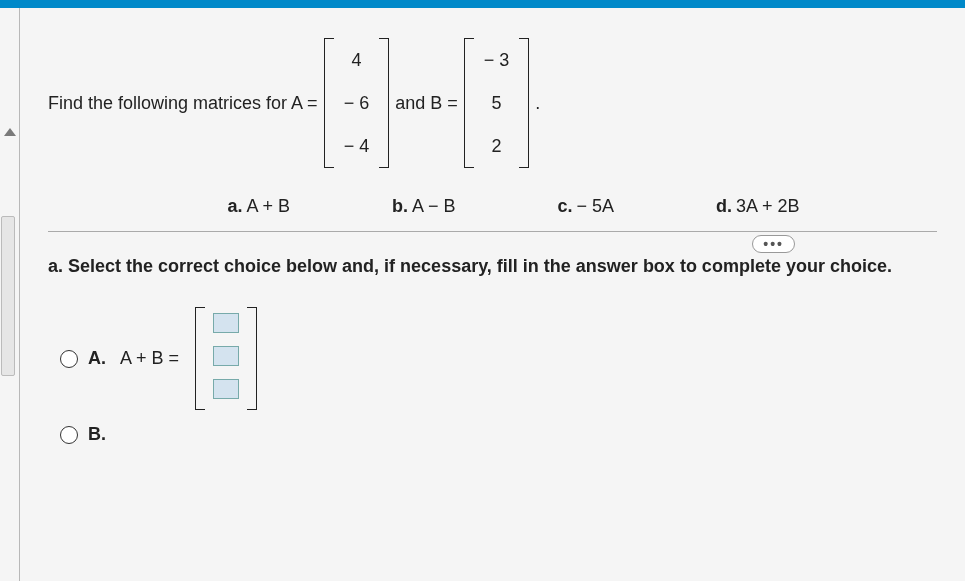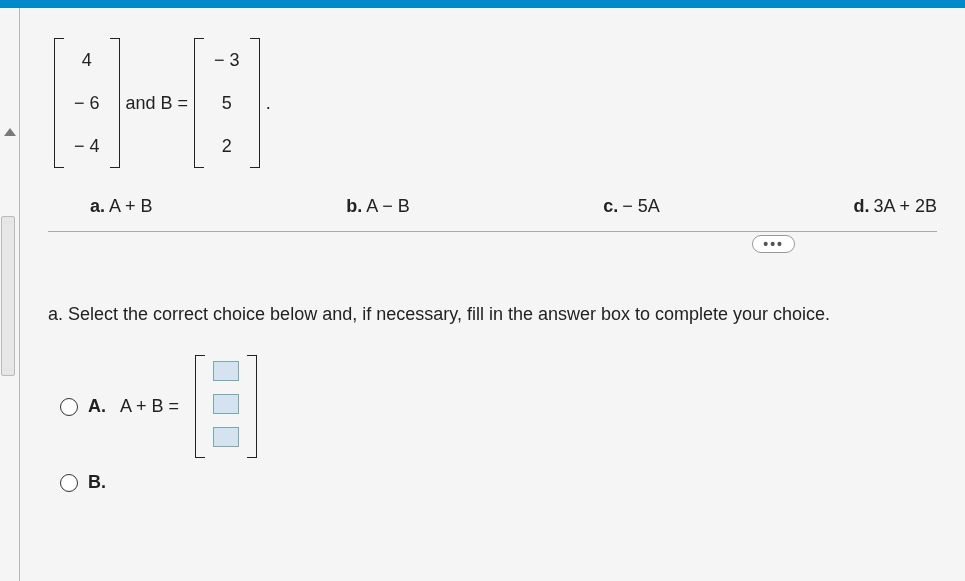--- a/index.html
+++ b/index.html
@@ -78,21 +78,21 @@
       padding: 8px 10px;
       gap: 14px;
       text-align: center;
     }
     .mcell {
       min-width: 24px;
       text-align: center;
     }
     .parts-row {
       display: flex;
-      justify-content: space-between;
+      justify-content: center;
       gap: 102px;
       margin: 28px 0 14px 42px;
     }
     .part {
       white-space: nowrap;
     }
     .part b { font-weight: bold; margin-right: 4px; }
     hr.sep {
       border: none;
       border-top: 1px solid #aaa;
@@ -106,21 +106,22 @@
       border: 1px solid #999;
       border-radius: 12px;
       padding: 0px 10px;
       font-weight: bold;
       letter-spacing: 2px;
       font-size: 14px;
       color: #555;
       cursor: pointer;
     }
     .sub-question {
-      margin-top: 72px;
+      margin-top: 24px;
+      font-weight: bold;
     }
     .choices {
       margin-top: 30px;
       margin-left: 12px;
     }
     .choice-row {
       display: flex;
       align-items: center;
       gap: 10px;
       margin-bottom: 14px;
@@ -154,20 +155,21 @@
 <div class="topbar"></div>
 
 <div class="left-gutter">
   <div class="scroll-arrow"></div>
   <div class="scroll-handle"></div>
 </div>
 
 <div class="content">
 
   <div class="problem-row">
+    <span>Find the following matrices for A =</span>
     <span class="matrix">
       <span class="mb left"></span>
       <span class="mcol">
         <span class="mcell">4</span>
         <span class="mcell">− 6</span>
         <span class="mcell">− 4</span>
       </span>
       <span class="mb right"></span>
     </span>
     <span> and B = </span>

